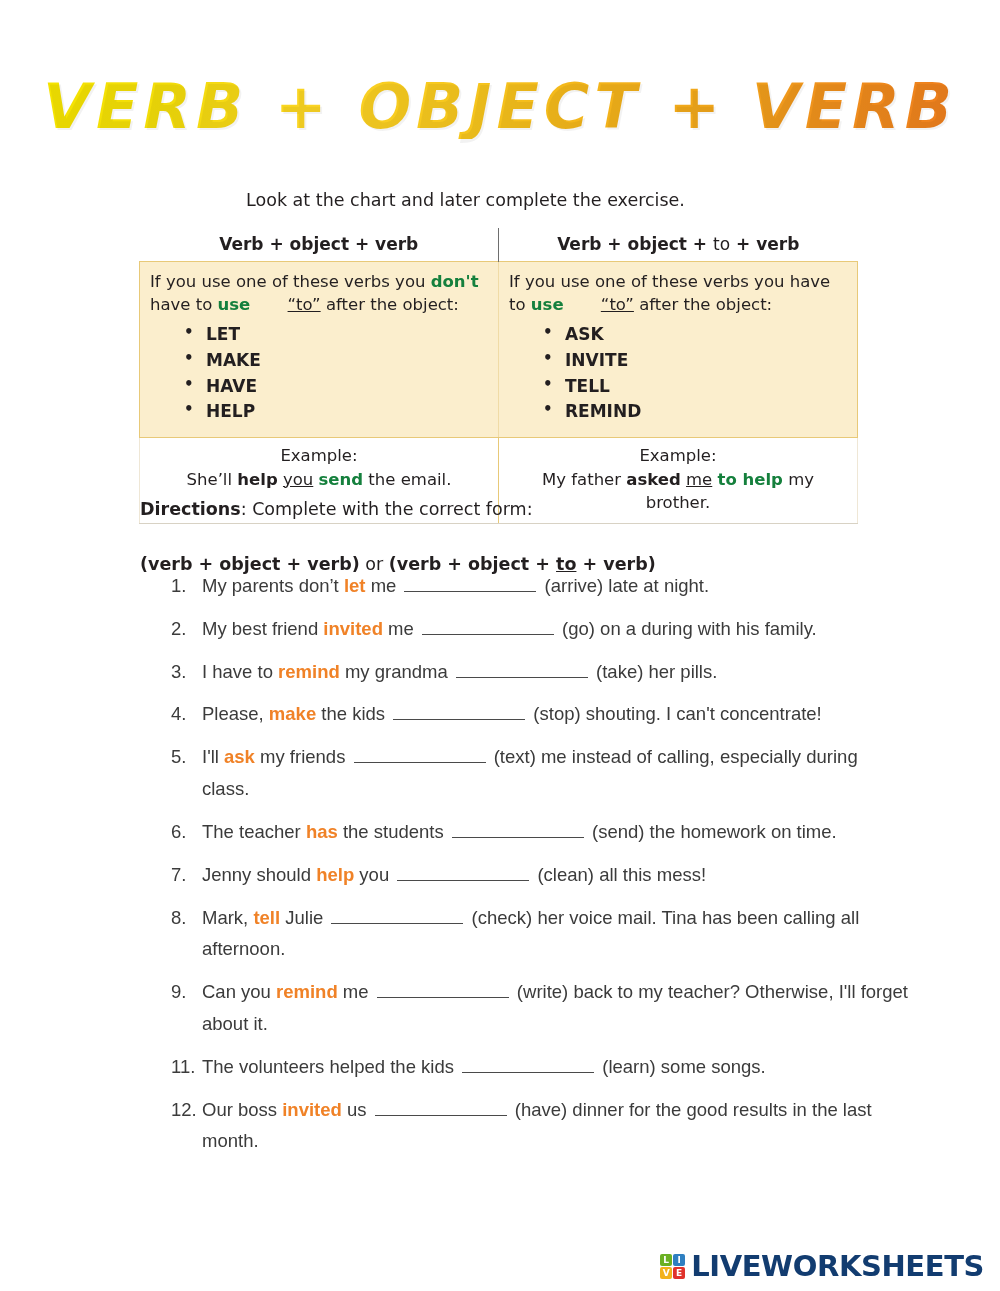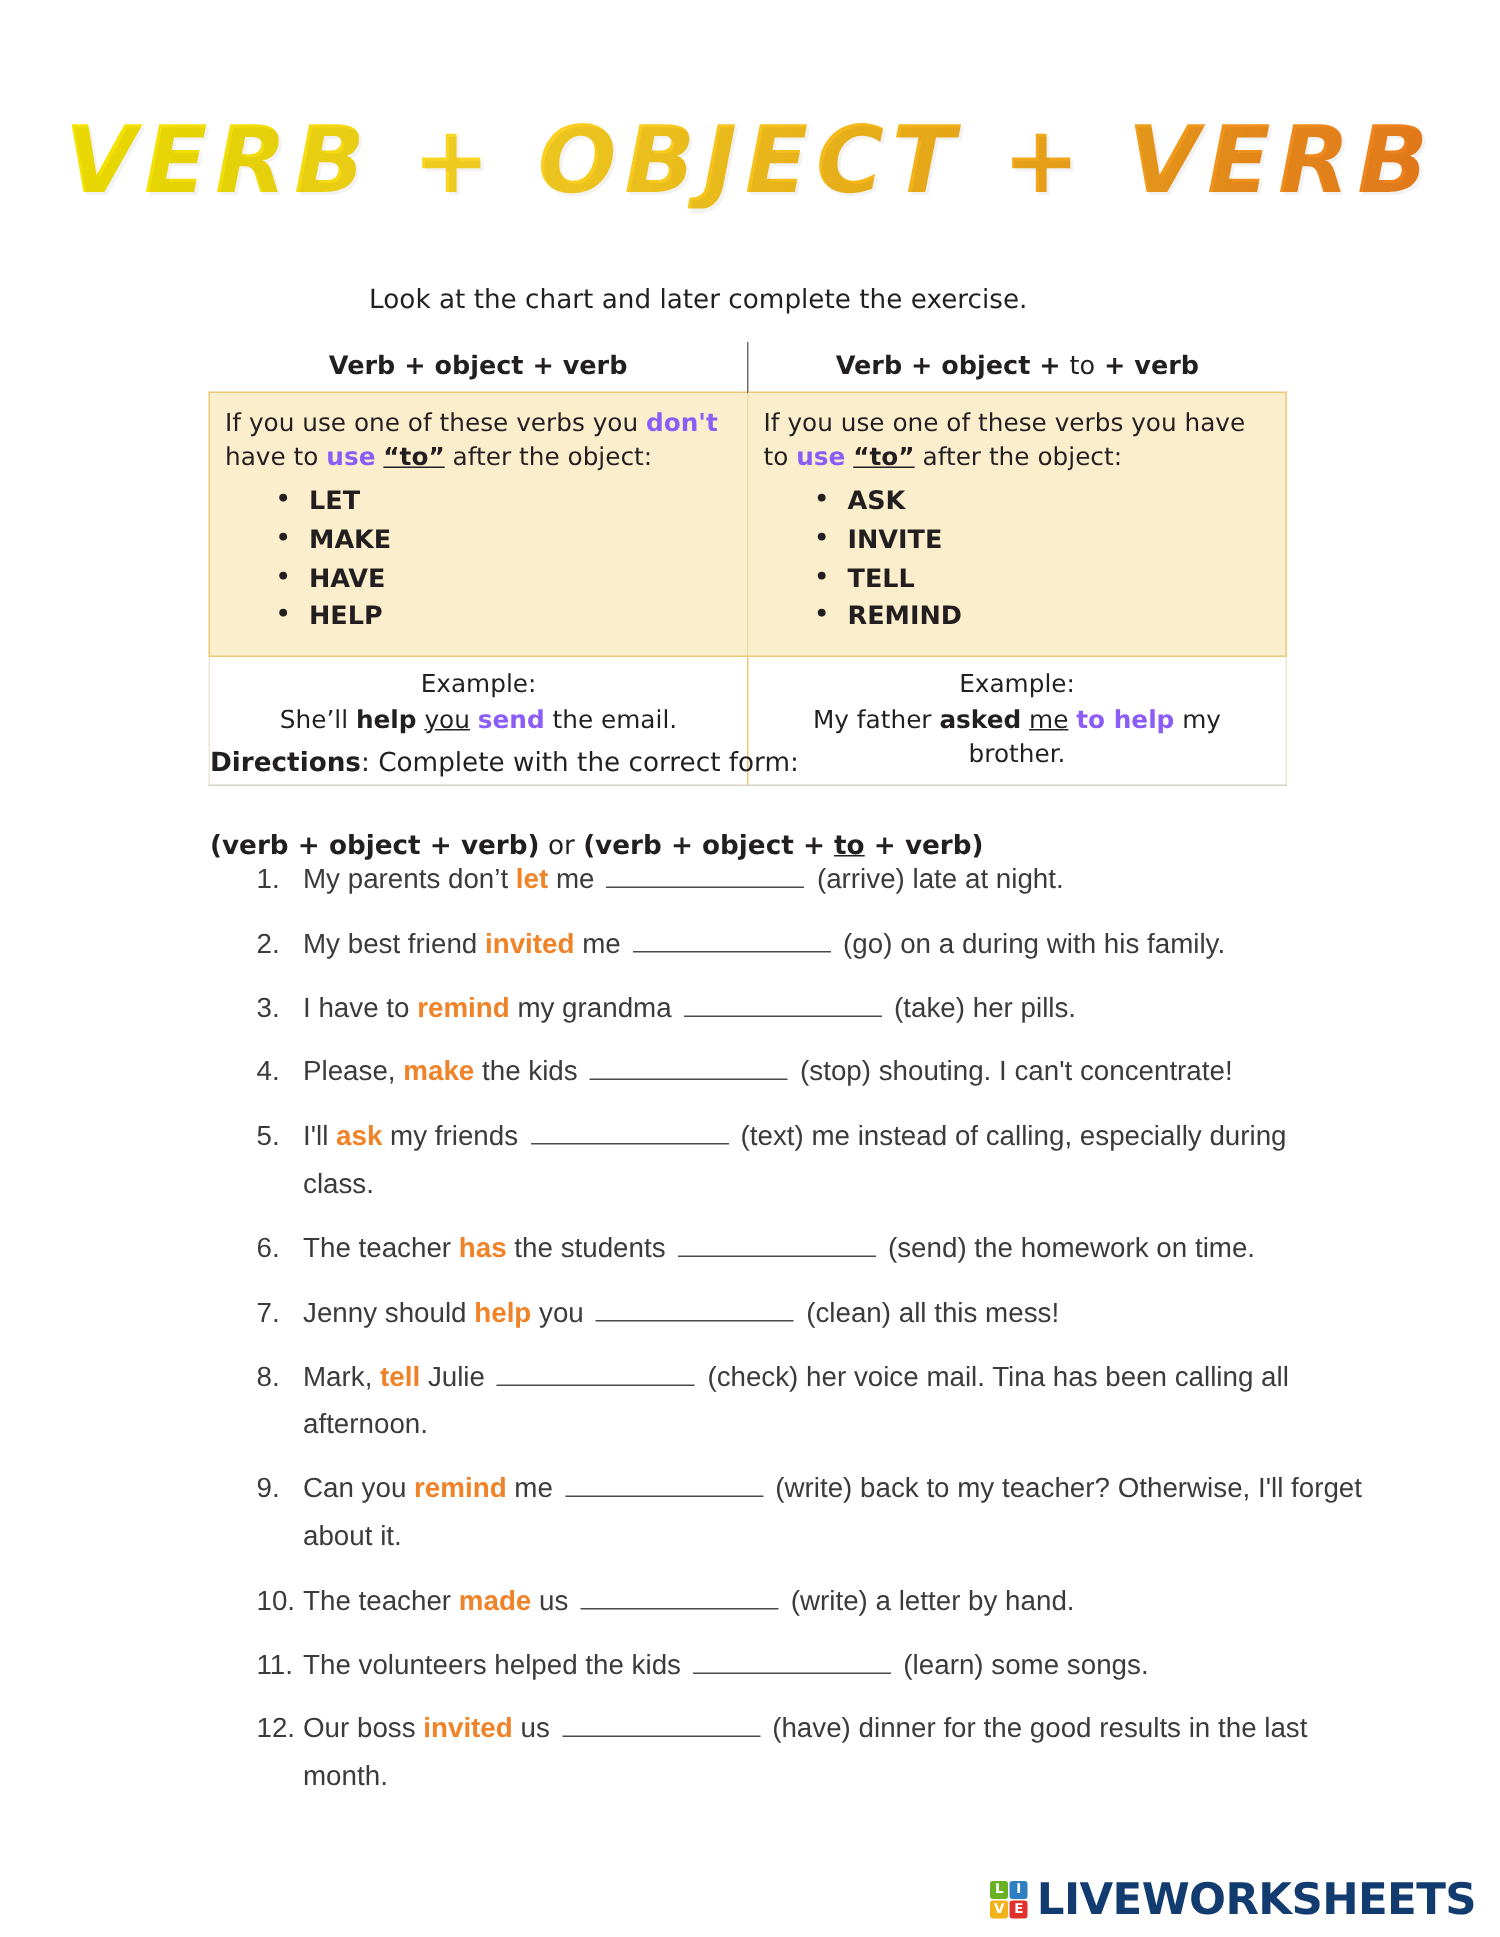--- a/index.html
+++ b/index.html
@@ -109,24 +109,24 @@
     line-height: 1.52;
     position: relative;
   }
   .chart li:before {
     content: "\2022";
     position: absolute;
     left: -22px;
     top: -1px;
     font-size: 15px;
   }
-  .red  { color: #8b5cf6; font-weight: bold; }
+  .red  { color: #15803d; font-weight: bold; }
   .b    { font-weight: bold; }
   .u    { text-decoration: underline; }
-  .bu   { font-weight: bold; text-decoration: underline; }
+  .bu   { font-weight: normal; text-decoration: underline; margin-left: 32px; }
   .nb   { font-weight: normal; }
 
   
   .directions {
     position: absolute;
     left: 140px;
     top: 499px;
     font-family: "DejaVu Sans", sans-serif;
     font-size: 17.5px;
   }
@@ -310,24 +310,20 @@
   <div class="ex-item">
     <span class="ex-num">8.</span>
     <span class="ex-text"><span>Mark, </span><span class="kw">tell</span><span> Julie </span><span class="blank"></span><span> (check) her voice mail. Tina has been calling all afternoon.</span></span>
   </div>
 
   <div class="ex-item">
     <span class="ex-num">9.</span>
     <span class="ex-text"><span>Can you </span><span class="kw">remind</span><span> me </span><span class="blank"></span><span> (write) back to my teacher? Otherwise, I'll forget about it.</span></span>
   </div>
 
-  <div class="ex-item">
-    <span class="ex-num">10.</span>
-    <span class="ex-text"><span>The teacher </span><span class="kw">made</span><span> us </span><span class="blank"></span><span> (write) a letter by hand.</span></span>
-  </div>
 
   <div class="ex-item">
     <span class="ex-num">11.</span>
     <span class="ex-text"><span>The volunteers helped the kids </span><span class="kw"></span><span></span><span class="blank"></span><span> (learn) some songs.</span></span>
   </div>
 
   <div class="ex-item">
     <span class="ex-num">12.</span>
     <span class="ex-text"><span>Our boss </span><span class="kw">invited</span><span> us </span><span class="blank"></span><span> (have) dinner for the good results in the last month.</span></span>
   </div>

